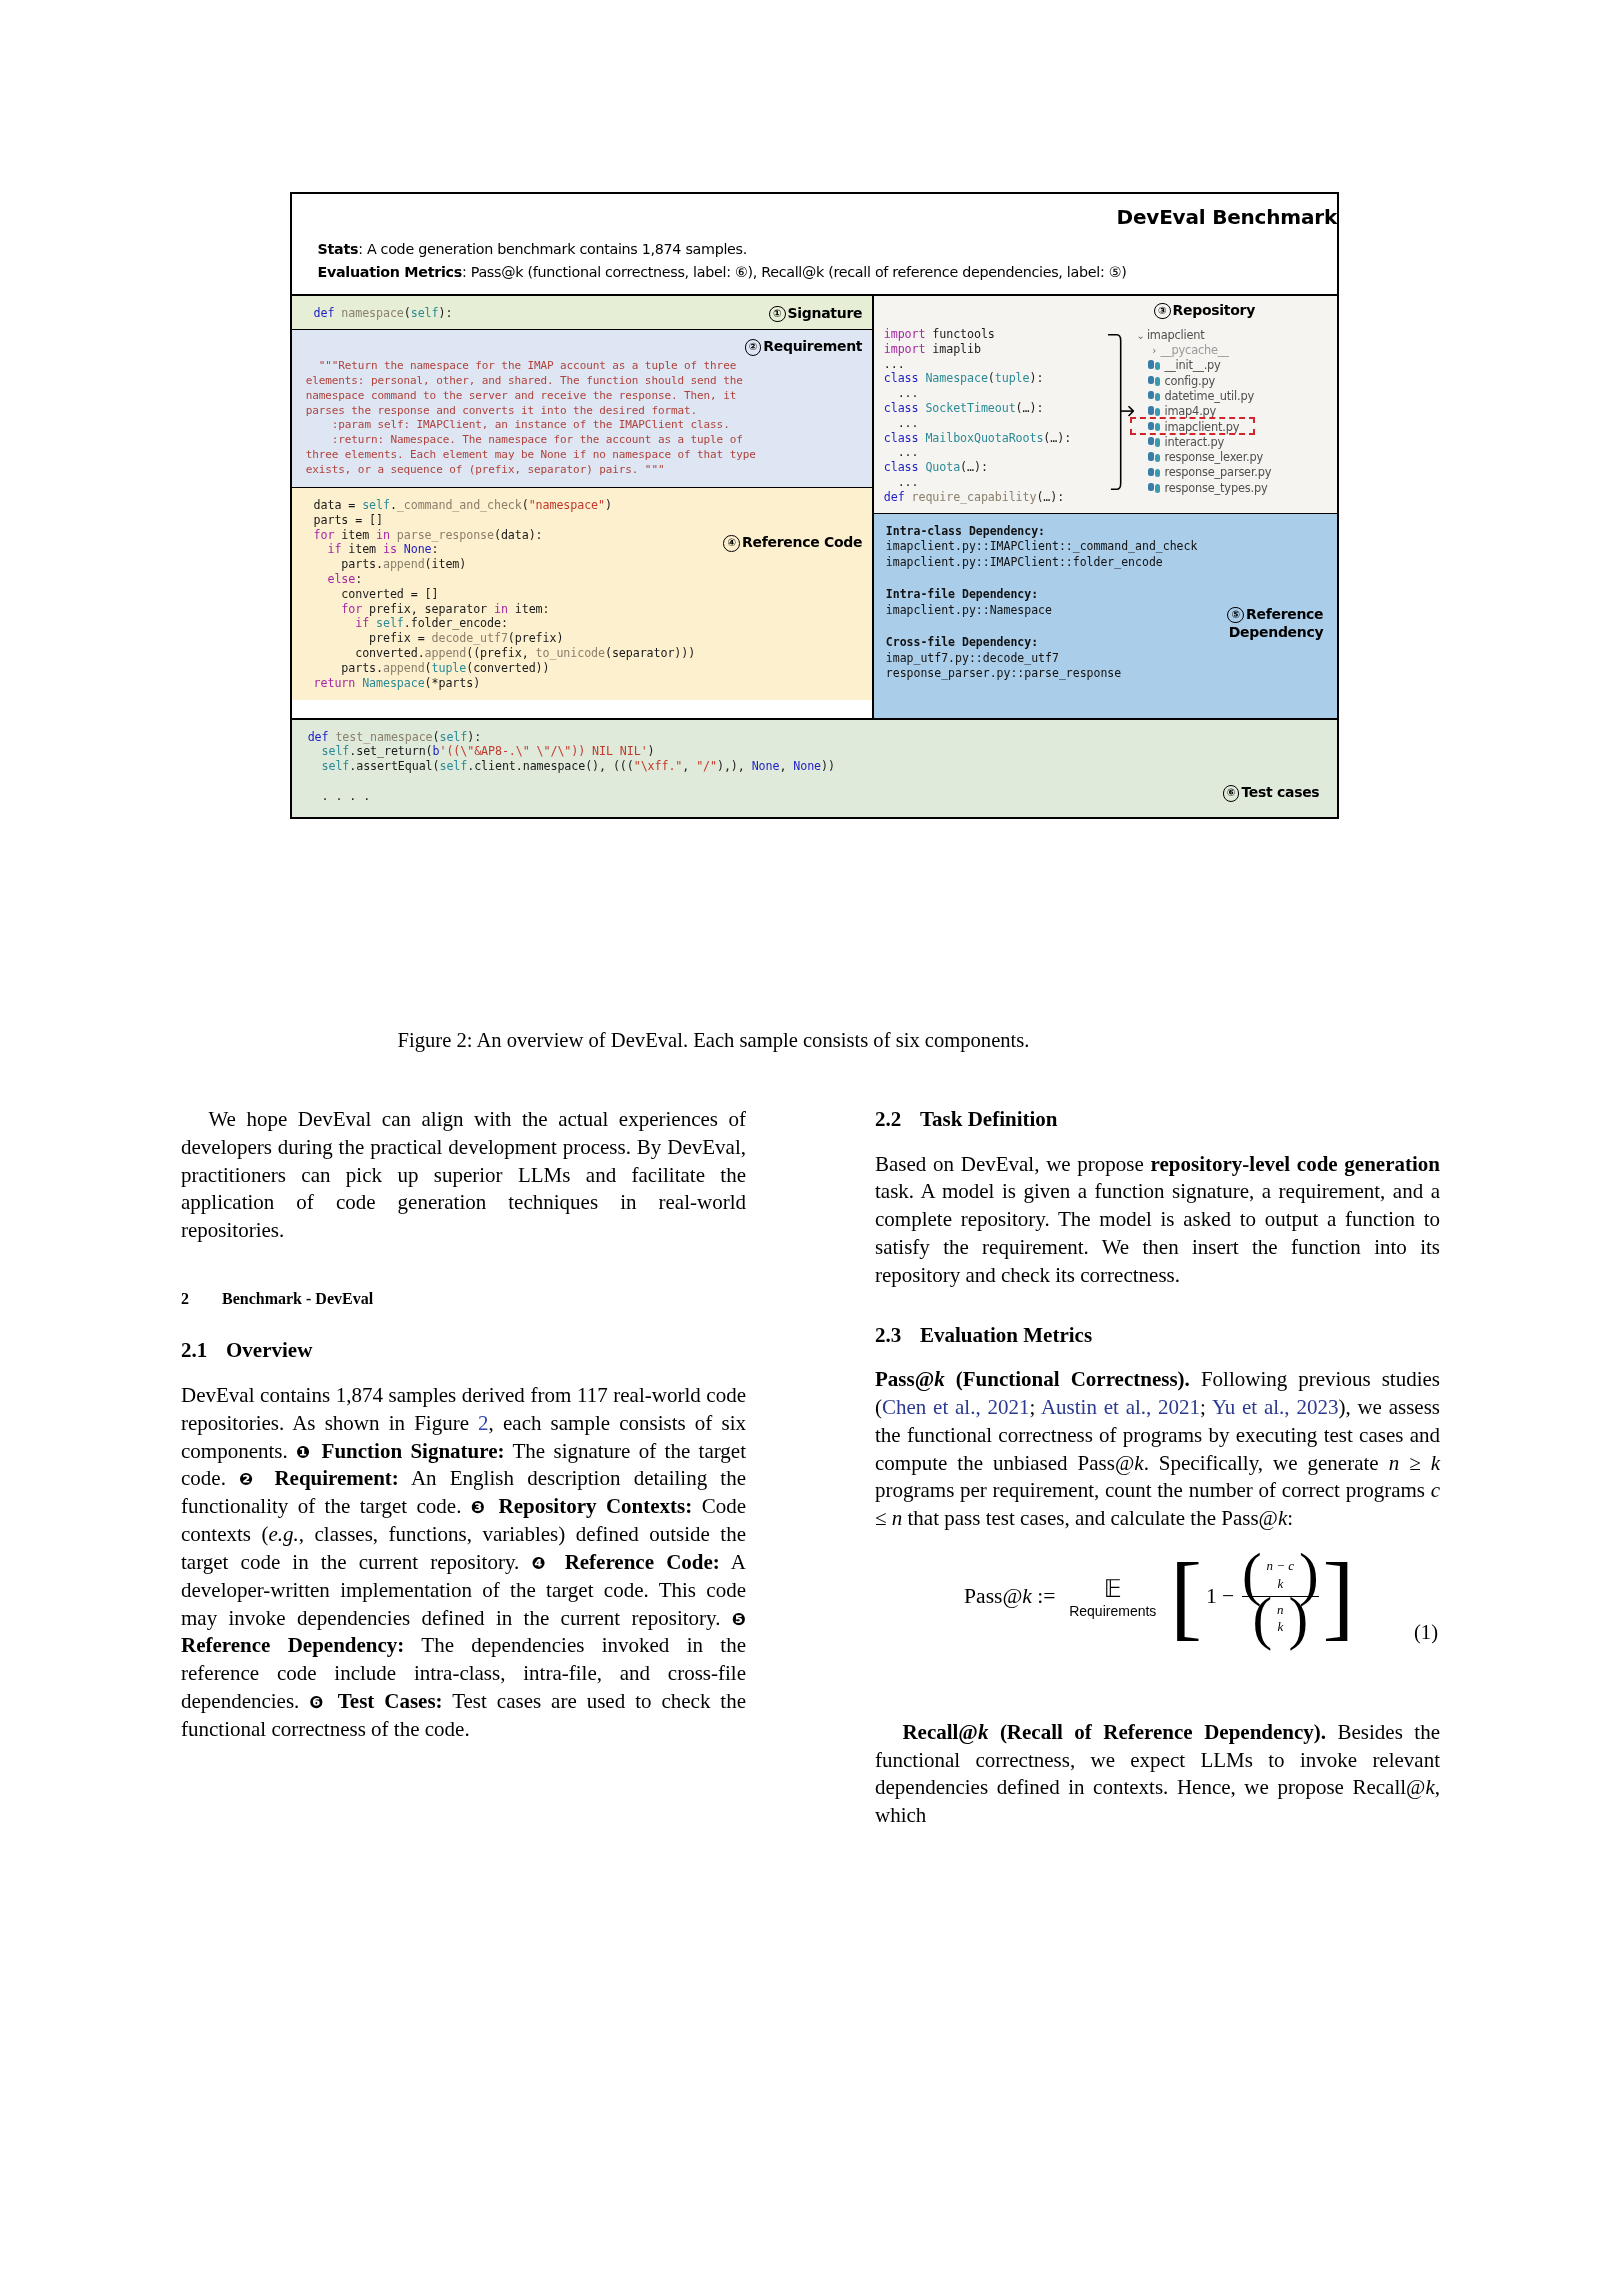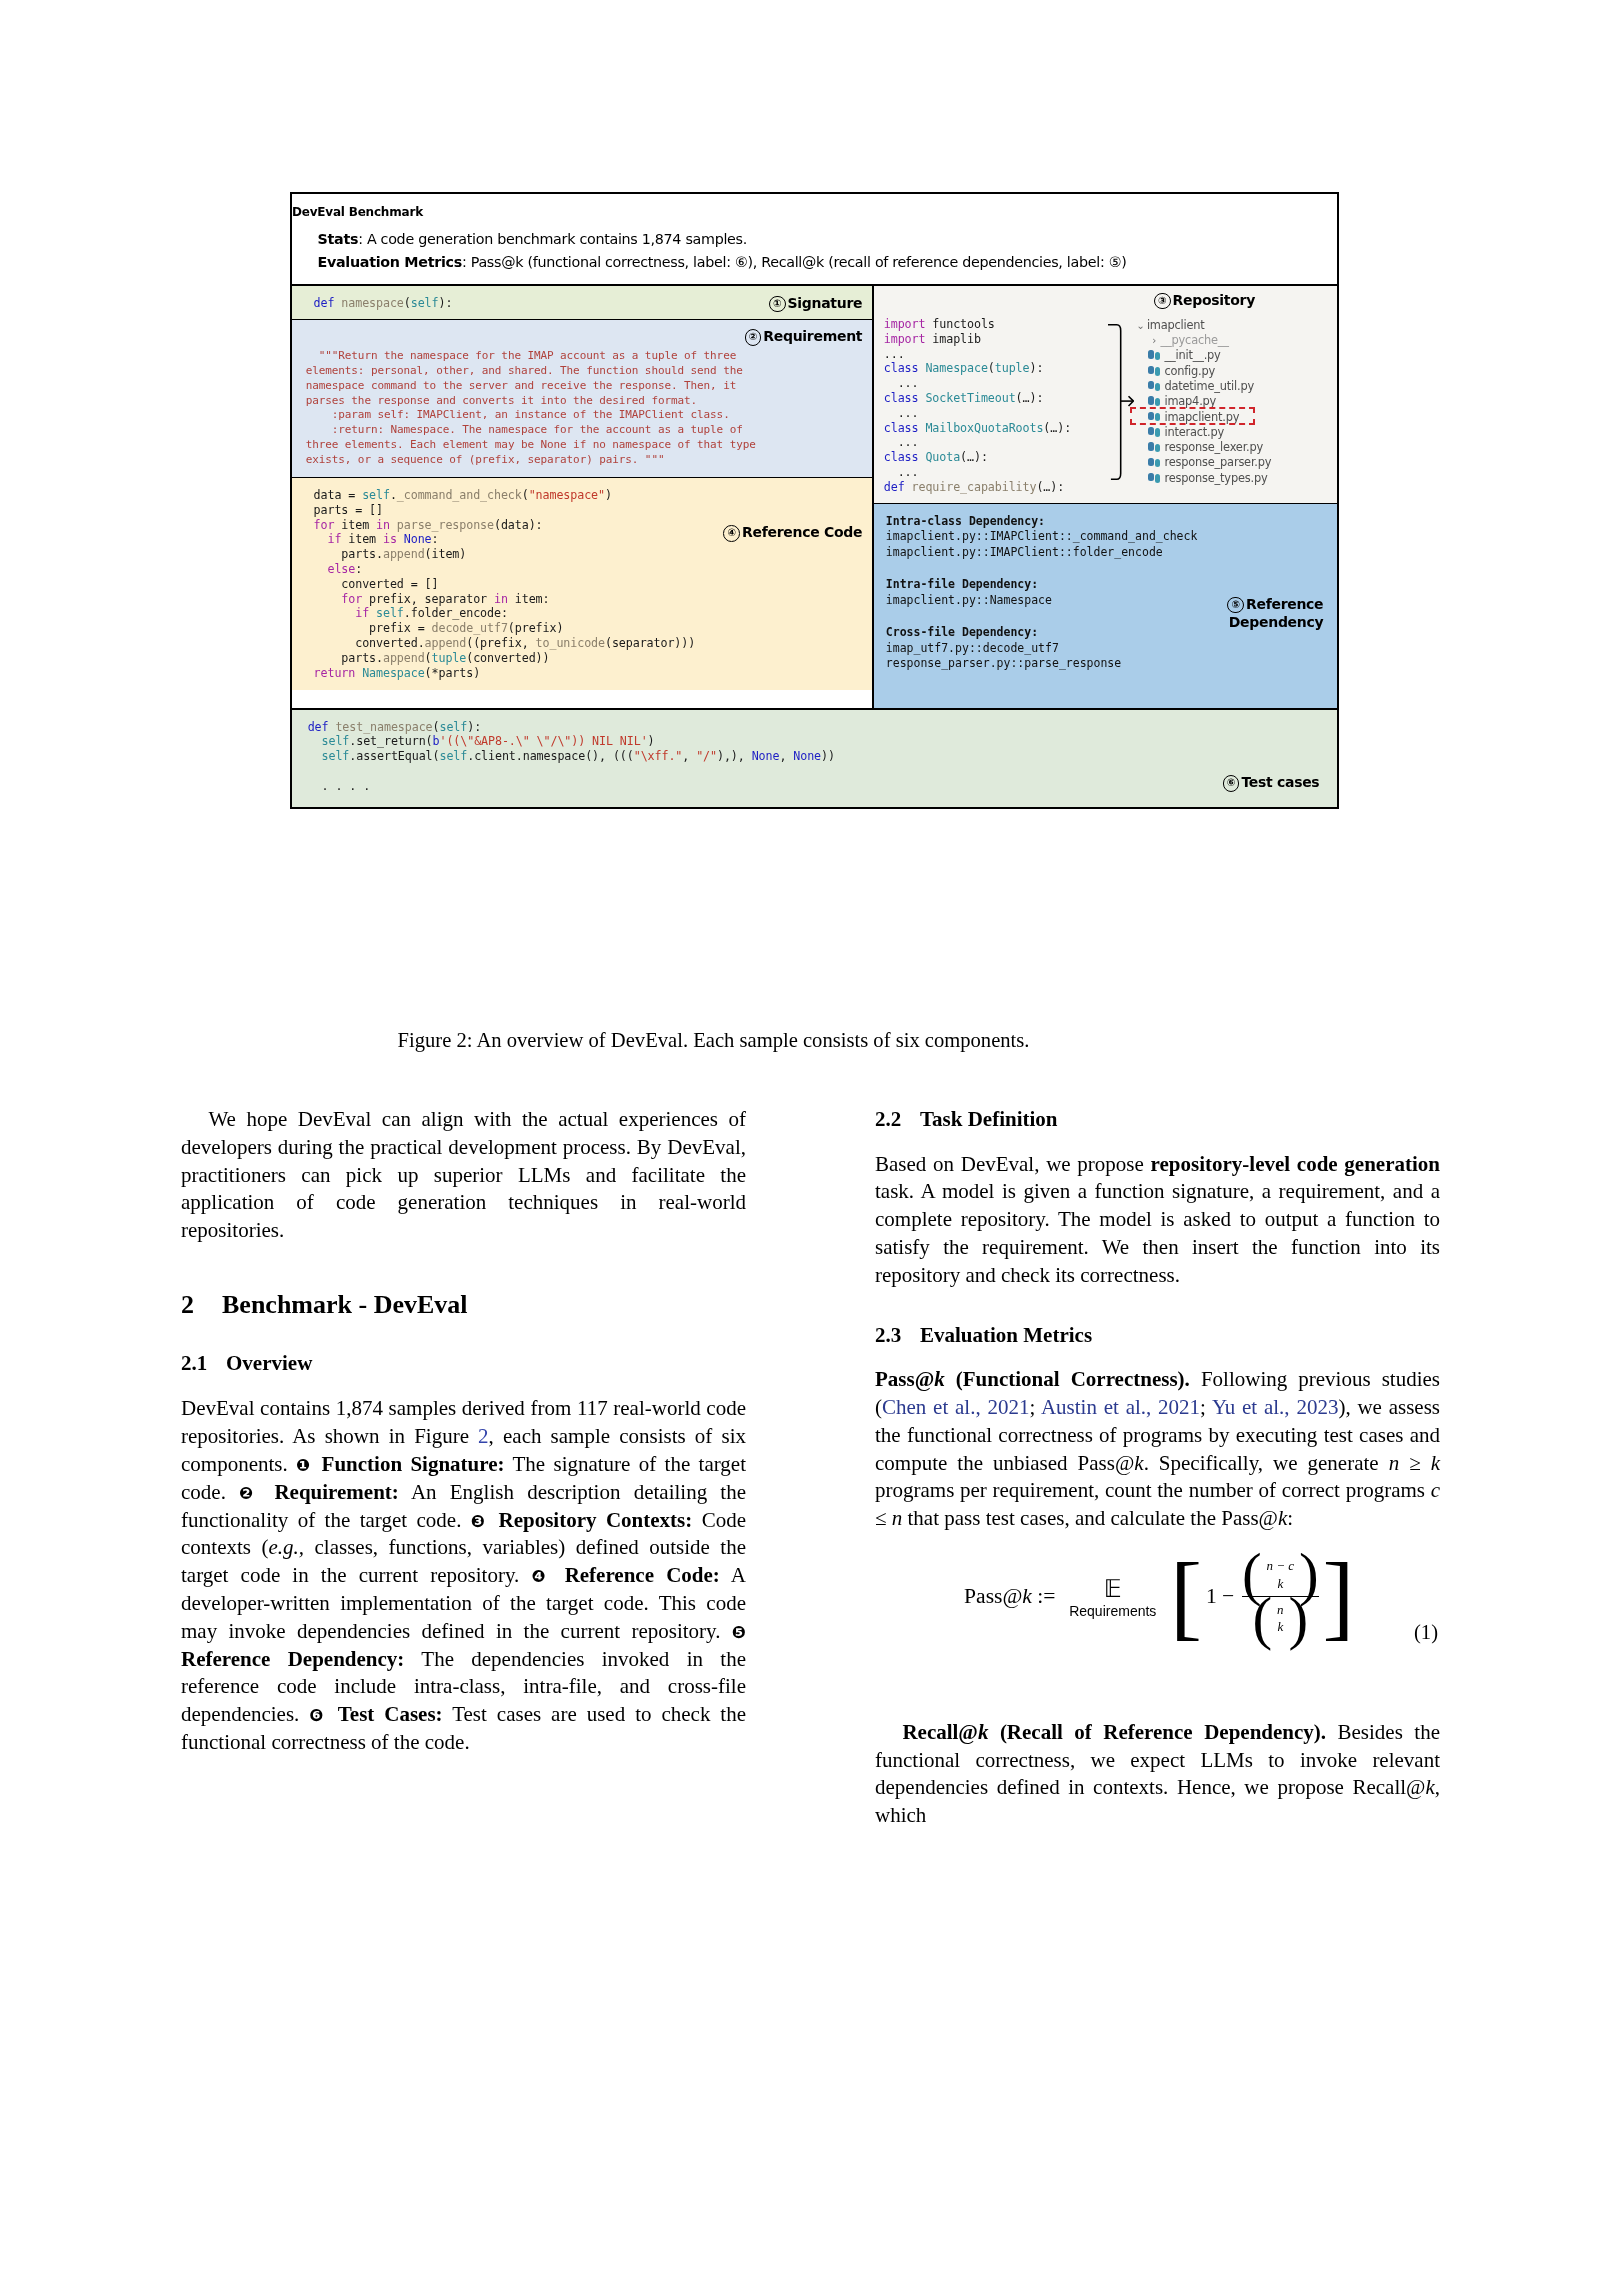--- a/index.html
+++ b/index.html
@@ -11,22 +11,22 @@
     overflow:hidden;
   }
   .page { position:absolute; left:0; top:0; width:1621px; height:2293px; }
 
   
   .figure-wrap { position:absolute; left:290px; top:192px; width:1049px; }
   .figure-box { border:2px solid #000; background:#fff; box-sizing:border-box; }
 
   .fig-header { padding:10.8px 0 9.8px 0; }
   .fig-title {
-    text-align:left; font-family:"DejaVu Sans", sans-serif;
-    font-weight:bold; font-size:12px; letter-spacing:-0.2px;
+    text-align:right; font-family:"DejaVu Sans", sans-serif;
+    font-weight:bold; font-size:20px; letter-spacing:-0.2px;
     margin-bottom:8.8px;
   }
   .fig-meta {
     font-family:"DejaVu Sans", sans-serif; font-size:14.3px;
     line-height:1.62; padding-left:25.5px; letter-spacing:-0.3px;
   }
   .fig-meta b { font-weight:bold; }
   .circ {
     display:inline-block; width:14.7px; height:14.7px; line-height:13.7px;
     border:1.2px solid #000; border-radius:50%; text-align:center;
@@ -121,21 +121,21 @@
   }
 
   
   .col { position:absolute; width:565px; font-size:21px; line-height:1.325; text-align:justify; }
   .col-left  { left:181px; top:1106px; }
   .col-right { left:875px; top:1106px; }
   .col p { margin:0 0 0 0; text-indent:27.4px; }
   .col p.noindent { text-indent:0; }
   .gap { height:15.7px; }
   h2.sec {
-    font-size:26px; font-weight:bold; margin:0; font-family:"Liberation Serif", serif;
+    font-size:16px; font-weight:bold; margin:0; font-family:"Liberation Serif", serif;
   }
   h2.sec .num { display:inline-block; min-width:41px; }
   h3.sub {
     font-size:21px; font-weight:bold; margin:0; font-family:"Liberation Serif", serif;
   }
   h3.sub .num { display:inline-block; min-width:45px; }
   .lnk { color:#2b3a8f; }
   .lnkb { color:#3344aa; }
   .bullet { font-family:"DejaVu Sans", sans-serif; font-size:16.7px; }
 

